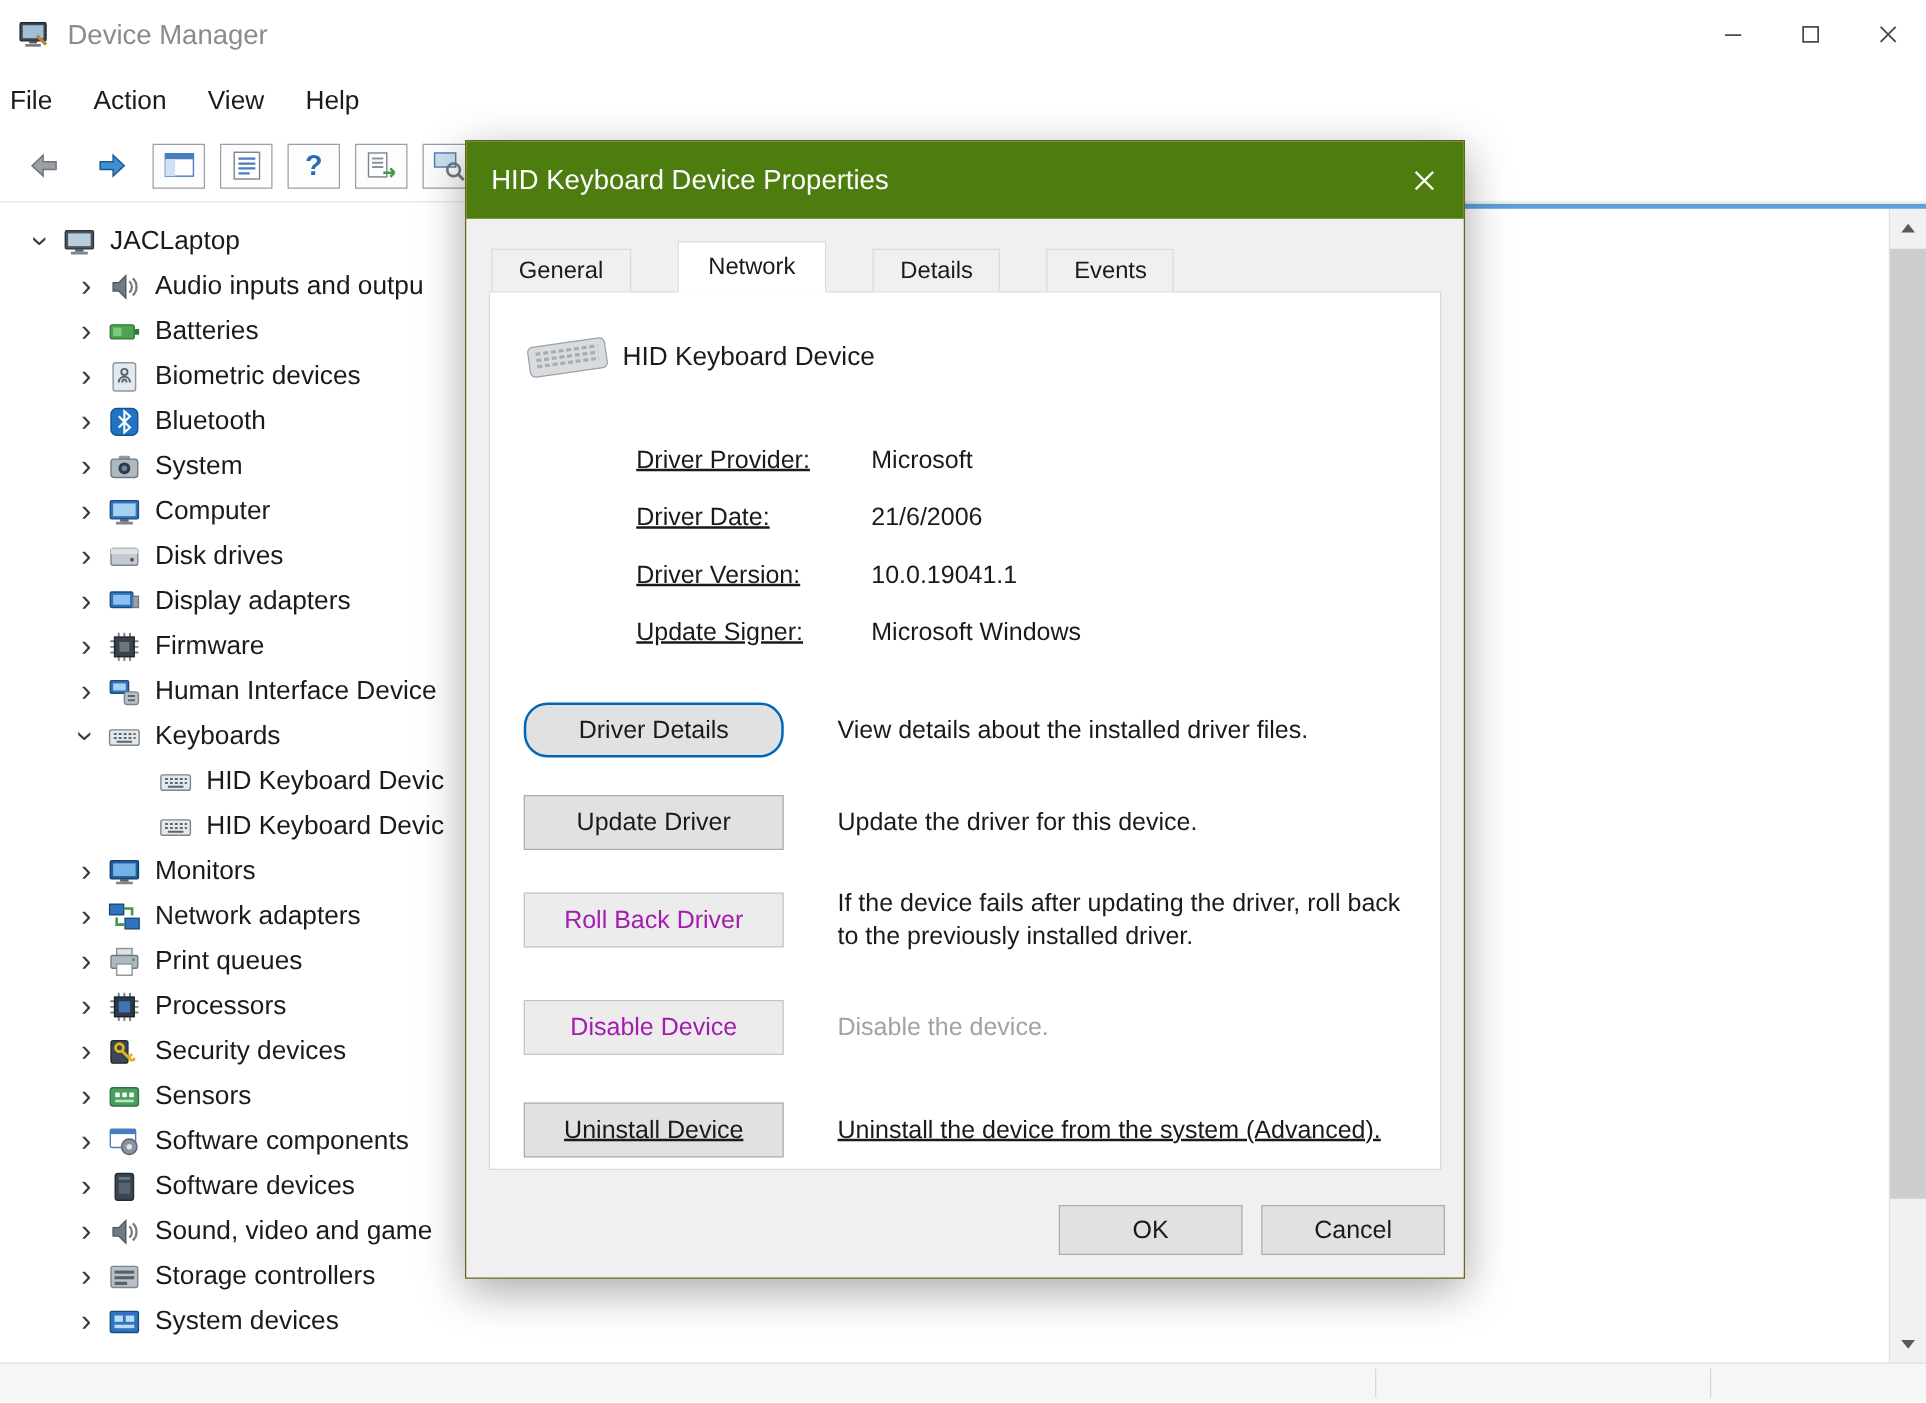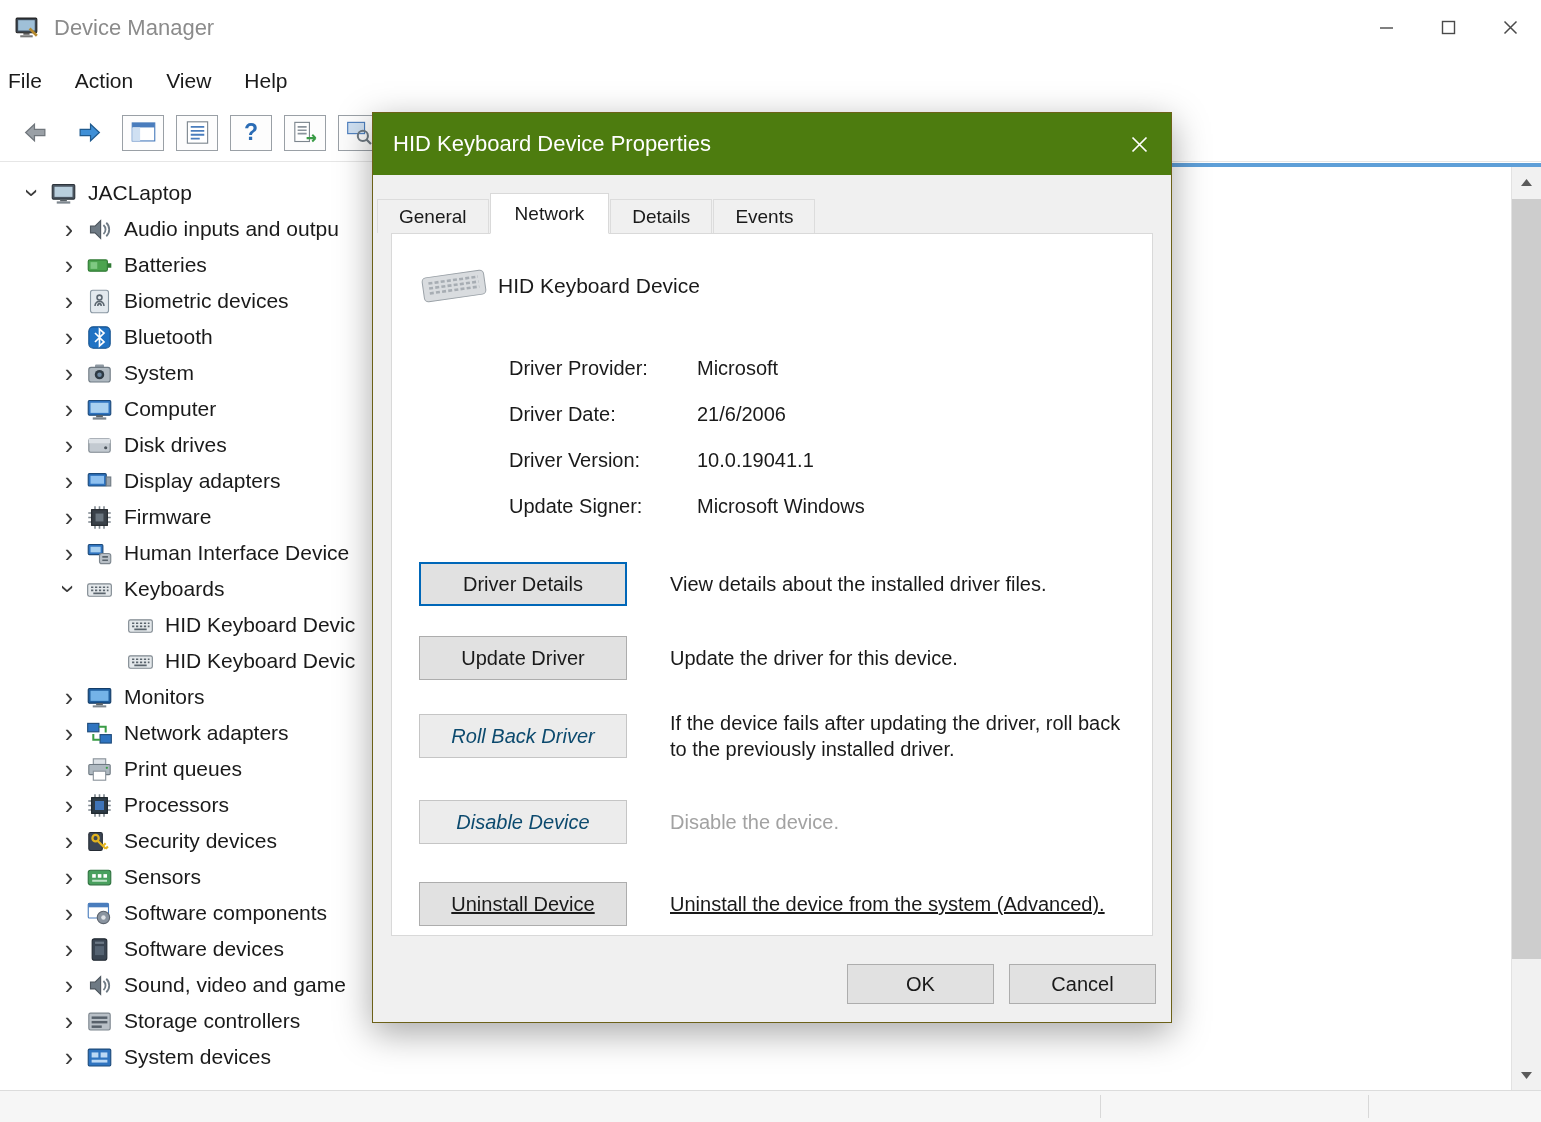--- a/index.html
+++ b/index.html
@@ -45,38 +45,38 @@
   .sb-btn svg { width:13px; height:9px; }
   .sb-thumb { position:absolute; top:32px; left:0; right:0; height:760px; background:#cdcdcd; }
   
   .statusbar { position:absolute; left:0; right:0; bottom:0; height:32px; background:#f6f6f6; border-top:1px solid #dcdcdc; }
   .status-div { position:absolute; top:4px; bottom:4px; width:1px; background:#d8d8d8; }
   
   .dialog { position:absolute; left:372px; top:112px; width:800px; height:911px; background:#f0f0f0; border:1px solid #6c6118; box-shadow:0 10px 34px rgba(0,0,0,.35); z-index:10; }
   .dlg-title { height:62px; background:#6c6118; color:#fff; display:flex; align-items:center; padding:0 20px; font-size:22px; position:relative; }
   .dlg-close { position:absolute; right:18px; top:17px; width:28px; height:28px; display:flex; align-items:center; justify-content:center; }
   .dlg-close svg { width:21px; height:21px; }
-  .tabs { display:flex; align-items:flex-end; padding-left:4px; margin-top:16px; height:42px; position:relative; z-index:2; }
+  .tabs { display:flex; align-items:flex-end; padding-left:20px; margin-top:16px; height:42px; position:relative; z-index:2;gap:36px; }
   .tab { height:34px; padding:0 21px; display:flex; align-items:center; font-size:19px; background:#f0f0f0; border:1px solid #dcdcdc; border-bottom:none; margin-right:1px; }
   .tab.active { height:41px; background:#fff; border:1px solid #d9d9d9; border-bottom:1px solid #fff; margin-bottom:-1px; z-index:3; padding:0 24px; }
   .page { position:absolute; left:18px; right:18px; top:120px; height:703px; background:#fff; border:1px solid #d9d9d9; }
   .dev-head { display:flex; align-items:center; margin:30px 0 0 26px; }
   .kbimg { width:72px; height:44px; display:inline-flex; }
   .kbimg svg { width:100%; height:100%; }
   .dev-name { margin-left:8px; font-size:21px; }
   .fields { margin:46px 0 0 117px; }
   .field-row { display:flex; margin-bottom:18px; font-size:20px; height:28px; align-items:center; }
-  .flabel { width:188px; }
+  .flabel { width:188px;text-decoration:underline; }
   .actions { margin:42px 0 0 27px; }
   .action-row { display:flex; align-items:center; margin-bottom:30px; }
   .action-row:nth-child(3), .action-row:nth-child(4) { margin-bottom:38px; }
   .action-row:last-child { margin-bottom:0;text-decoration:underline; }
   .abtn { width:208px; height:44px; font-size:20px; background:#e1e1e1; border:1px solid #adadad; font-family:inherit; color:#1a1a1a; flex-shrink:0; }
   .abtn.focused { border:2px solid #0067b8; }
-  .abtn.disabled { background:#ececec; border-color:#c5c5c5; color:#0c4a6e;font-style:italic; }
+  .abtn.disabled { background:#ececec; border-color:#c5c5c5; color:#a21caf; }
   .adesc { margin-left:43px; font-size:20px; width:472px; line-height:1.3; }
   .adesc.dim { color:#a2a2a2; }
   .dlg-footer { position:absolute; right:15px; bottom:18px; display:flex; gap:15px; }
   .btn { width:147px; height:40px; font-size:20px; background:#e1e1e1; border:1px solid #adadad; font-family:inherit; color:#1a1a1a; }
 </style>
 </head>
 <body>
 
 <div class="app">
 
@@ -508,21 +508,21 @@
             <span class="flabel">Driver Version:</span>
             <span class="fvalue">10.0.19041.1</span>
           </div>
           <div class="field-row">
             <span class="flabel">Update Signer:</span>
             <span class="fvalue">Microsoft Windows</span>
           </div>
         </div>
       <div class="actions">
           <div class="action-row">
-            <button class="abtn focused" style="border-color: rgb(0, 103, 184);">Driver Details</button>
+            <button class="abtn focused" style="border-color: rgb(0, 103, 184); border-radius: 19px;">Driver Details</button>
             <div class="adesc">View details about the installed driver files.</div>
           </div>
           <div class="action-row">
             <button class="abtn">Update Driver</button>
             <div class="adesc">Update the driver for this device.</div>
           </div>
           <div class="action-row">
             <button class="abtn disabled" disabled="">Roll Back Driver</button>
             <div class="adesc">If the device fails after updating the driver, roll back to the previously installed driver.</div>
           </div>

